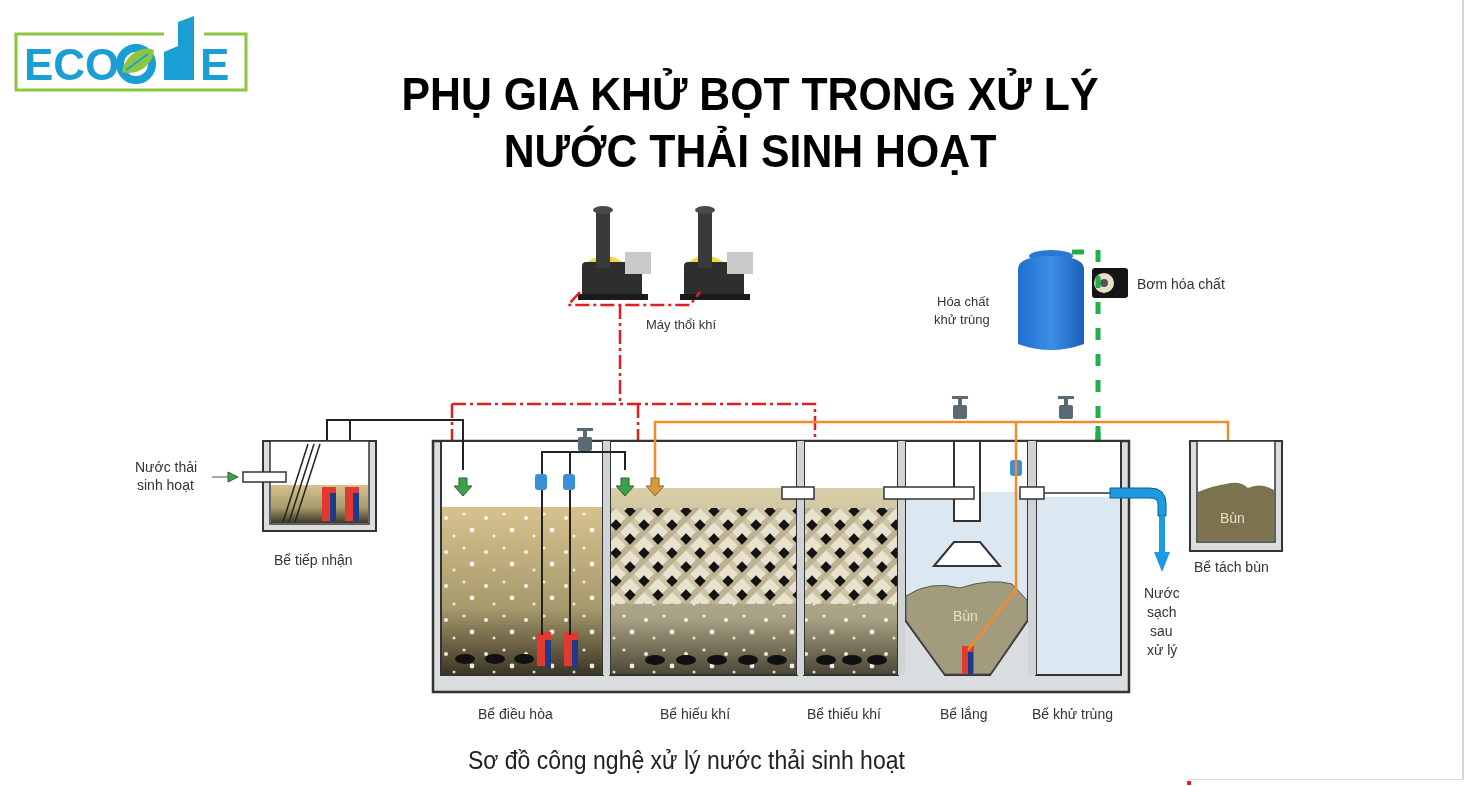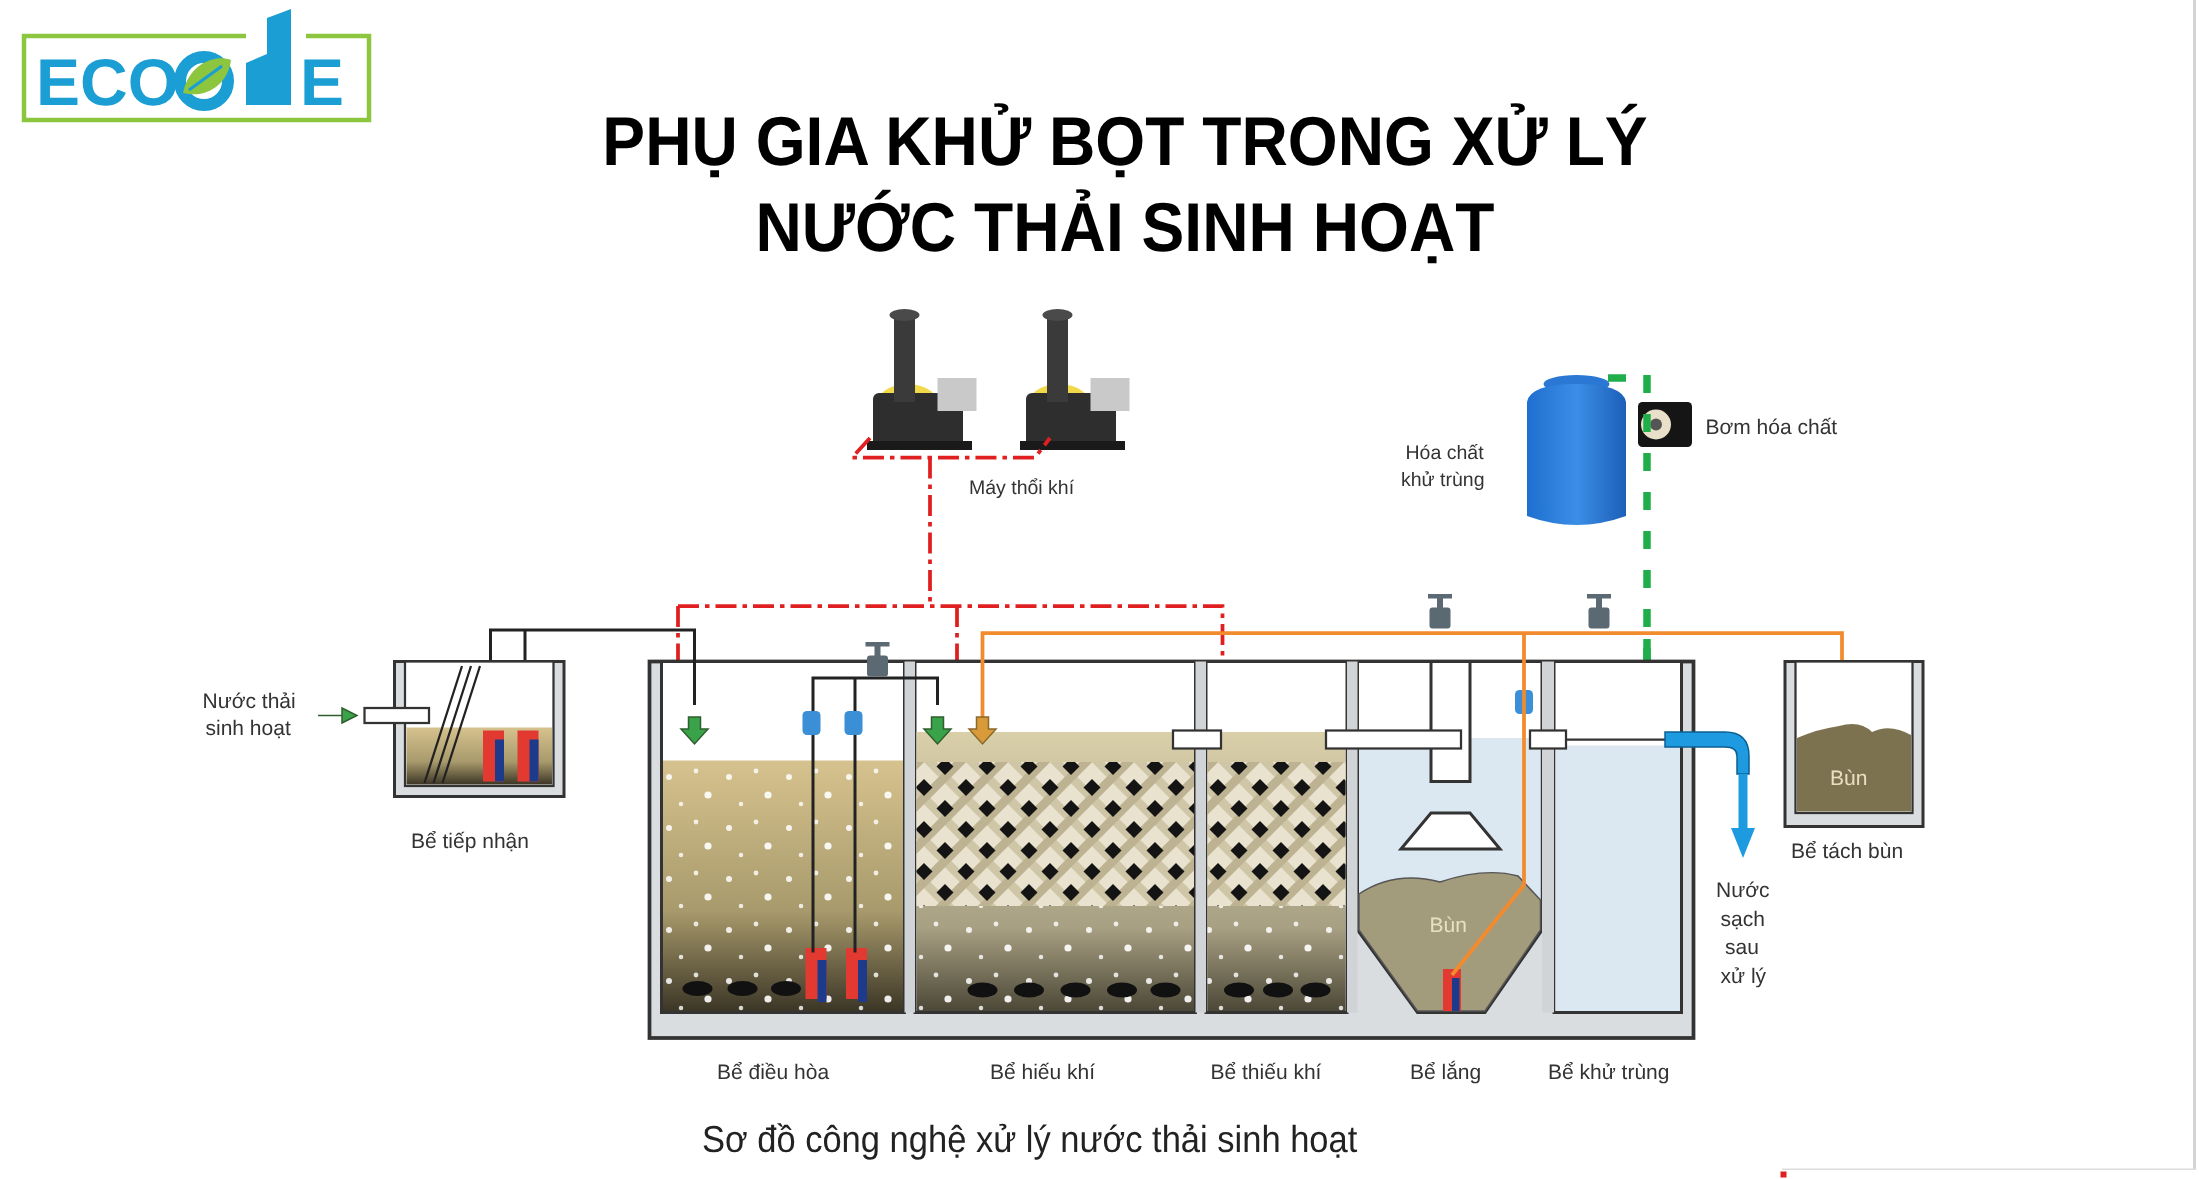--- a/index.html
+++ b/index.html
@@ -1,20 +1,20 @@
 <!DOCTYPE html>
 <html><head>
   <meta charset="utf-8">
   <style>
     html, body { margin: 0; padding: 0; background: #ffffff; }
     body { width: 1466px; height: 786px; position: relative; overflow: hidden; font-family: "Liberation Sans", sans-serif; }
     .right-edge { position: absolute; left: 1462px; top: 0; width: 2px; height: 780px; background: #d4d4d4; }
     .bottom-edge { position: absolute; left: 1188px; top: 779px; width: 276px; height: 1px; background: #dcdcdc; }
     .red-dot { position: absolute; left: 1187px; top: 781px; width: 4px; height: 4px; background: #e02020; }
-    .logo { position: absolute; left: 14px; top: 6px; width: 236px; height: 78px; }
+    .logo { position: absolute; left: 14px; top: 16px; width: 236px; height: 78px; }
     .title { position: absolute; left: 300px; top: 66px; width: 900px; text-align: center; font-weight: bold; font-size: 46px; line-height: 57px; color: #000; letter-spacing: 0px; transform: scaleX(0.93); transform-origin: center; }
     .diagram { position: absolute; left: 0; top: 190px; width: 1466px; height: 596px; }
     .caption { position: absolute; left: 468px; top: 746px; font-size: 25px; color: #222; transform: scaleX(0.92); transform-origin: left; }
     .lbl { font-family: "Liberation Sans", sans-serif; fill: #333; }
   </style>
 </head>
 <body>
 
 <div class="logo">
   <svg width="236" height="78" viewBox="0 0 236 78">

